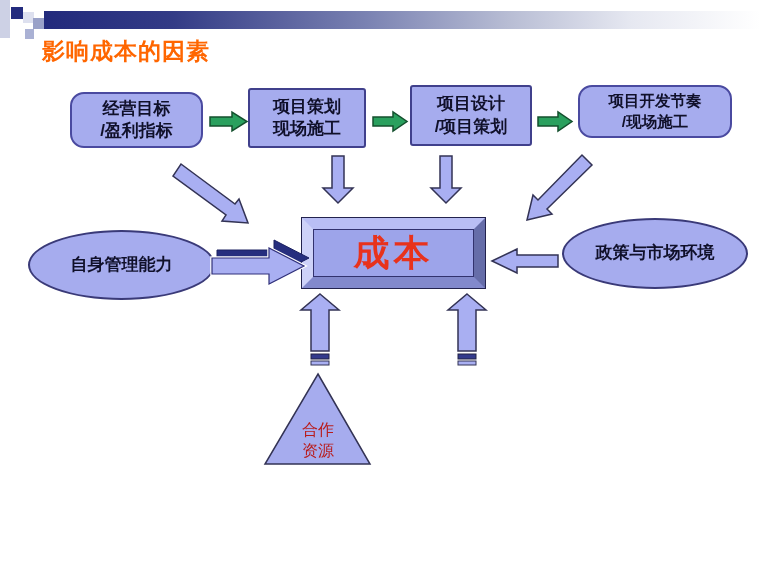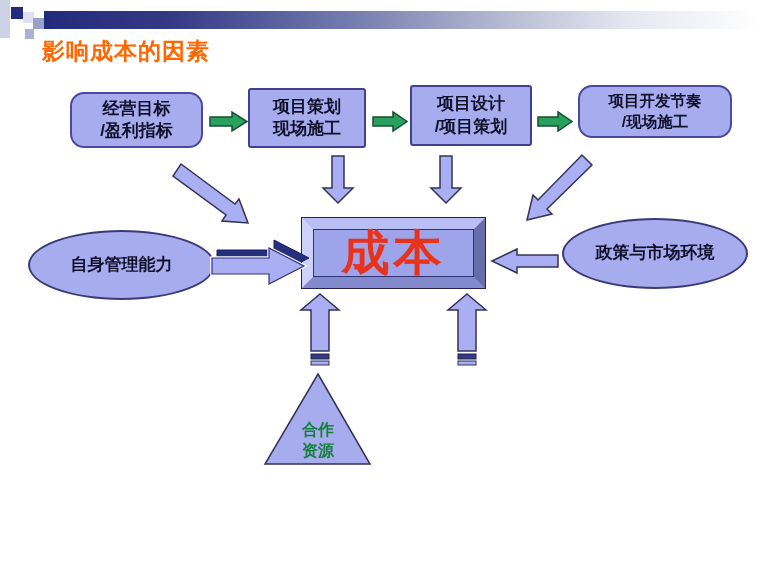--- a/index.html
+++ b/index.html
@@ -28,27 +28,27 @@
   .box3{left:410px;top:85px;width:122px;height:61px;}
   .box4{left:578px;top:85px;width:154px;height:53px;font-size:15.5px;}
   .ell-left{left:28px;top:230px;width:187px;height:70px;}
   .ell-right{left:562px;top:218px;width:186px;height:71px;}
   
   .center3d{position:absolute;left:302px;top:218px;width:183px;height:70px;box-sizing:border-box;
             border:11px solid;border-top-color:#b9bef4;border-left-color:#ced2f8;
             border-right-color:#666da9;border-bottom-color:#8289cc;background:#9da4ea;
             outline:1px solid #23234e;box-shadow:inset 0 0 0 1px #32326e;
             display:flex;align-items:center;justify-content:center;}
-  .center3d .ctext{font-size:48px;font-weight:bold;color:#e8321c;letter-spacing:4px;
+  .center3d .ctext{font-size:36px;font-weight:bold;color:#e8321c;letter-spacing:4px;
                    font-family:"Liberation Serif","DejaVu Serif",serif;text-align:right;}
   
   .tri{position:absolute;width:112px;height:98px;}
   .tri svg{position:absolute;left:0;top:0;}
   .tri .tlabel{position:absolute;left:0;right:0;bottom:6px;text-align:center;font-size:16px;
-               font-weight:bold;color:#15803d;white-space:pre-line;line-height:1.3;}
+               font-weight:normal;color:#b91c1c;white-space:pre-line;line-height:1.3;}
   .tri-left{left:262px;top:370px;}
   .tri-right{left:411px;top:370px;}
   
   .arrows{position:absolute;left:0;top:0;pointer-events:none;}
 </style>
 </head>
 <body>
 
 <div class="slide">
 

